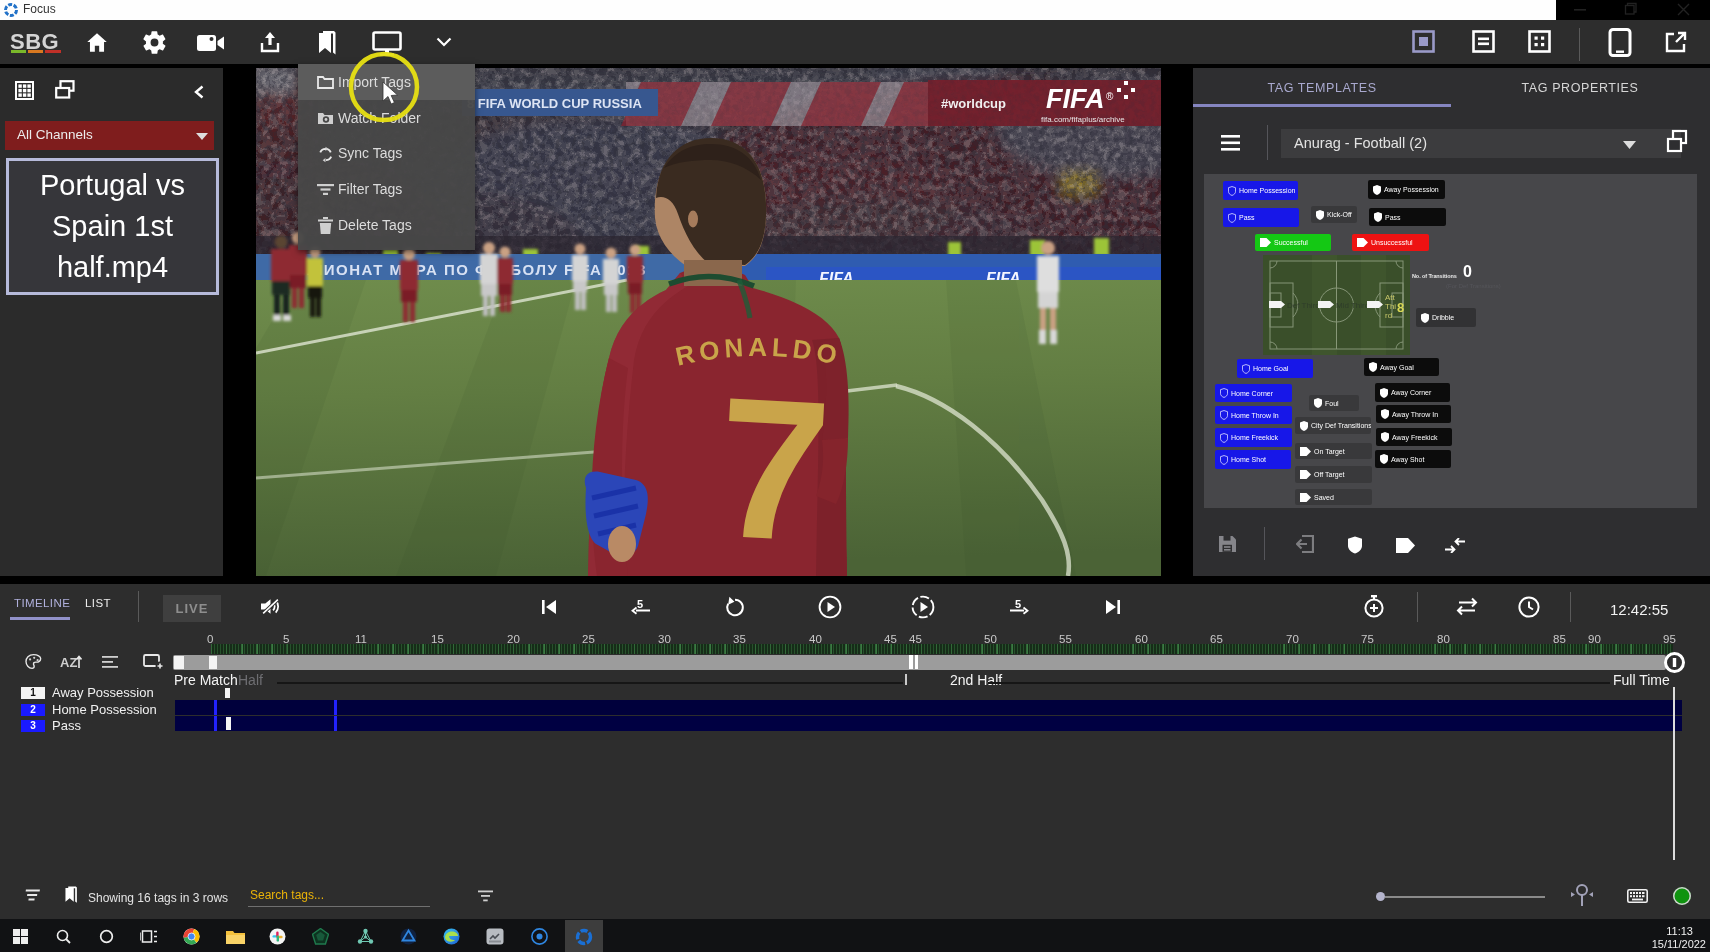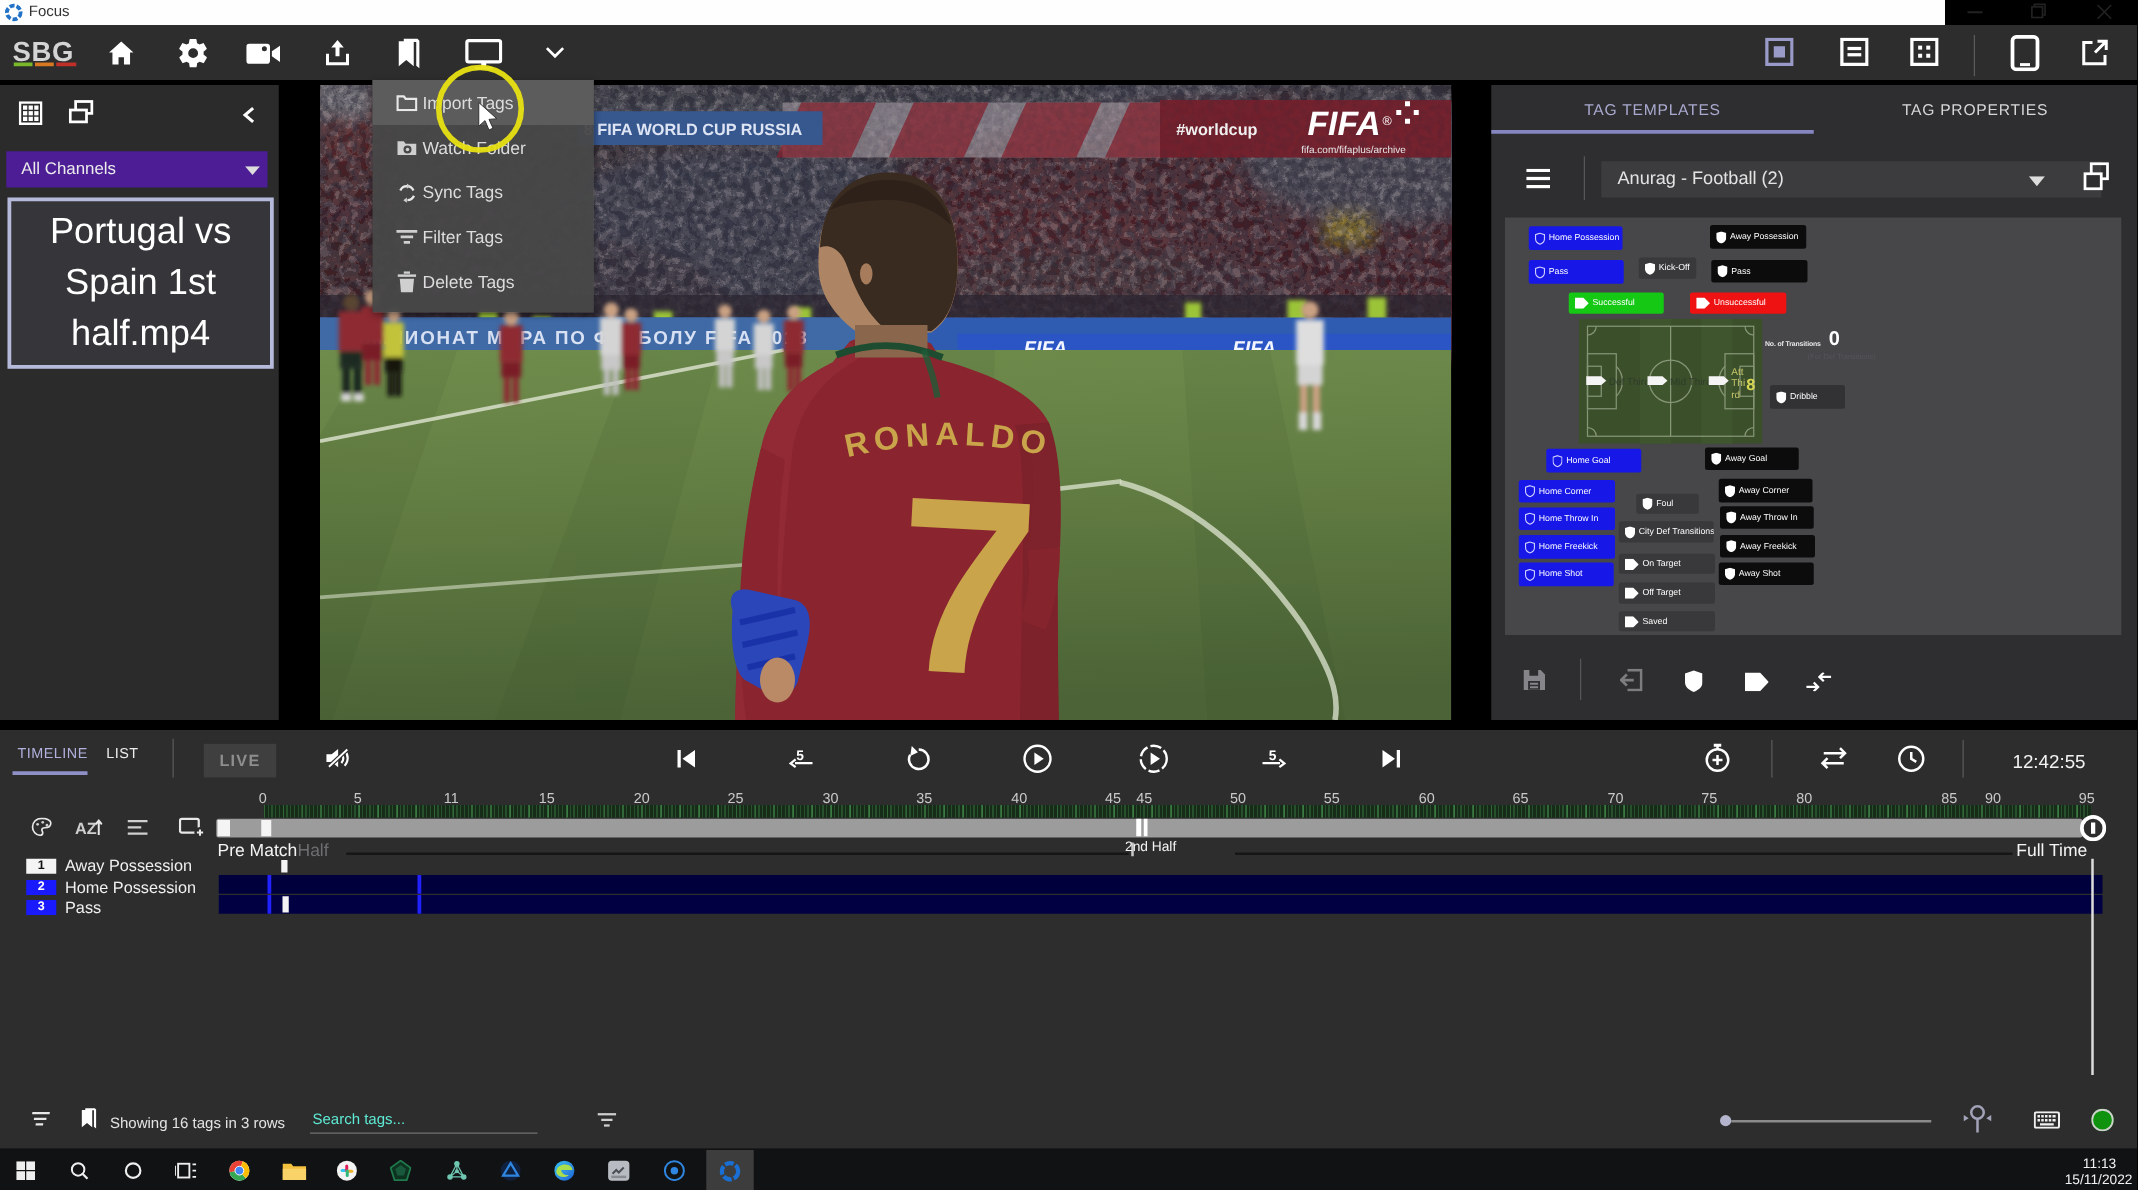--- a/index.html
+++ b/index.html
@@ -100,21 +100,21 @@
           <rect x="12.4" y="12.4" width="3.4" height="3.4"></rect>
     </g>
   </svg>
   <svg class="abs" style="left:55px;top:12px;" width="20" height="20" viewBox="0 0 20 20">
     <rect x="5.5" y="1.2" width="13" height="9.5" fill="none" stroke="#fff" stroke-width="2.2"></rect>
     <rect x="1.2" y="8" width="13" height="9.5" fill="#2b2b2b" stroke="#fff" stroke-width="2.2"></rect>
   </svg>
   <svg class="abs" style="left:194px;top:17px;" width="10" height="14" viewBox="0 0 10 14">
     <path d="M8.5 1.5 L2 7 L8.5 12.5" fill="none" stroke="#fff" stroke-width="2.4"></path>
   </svg>
-  <div class="abs" style="left:5px;top:53px;width:209px;height:29px;background:#4c1d95;">
+  <div class="abs" style="left:5px;top:53px;width:209px;height:29px;background:#7f1d1d;">
     <div class="abs" style="left:12px;top:6px;font-size:13.5px;color:#ececec;">All Channels</div>
     <svg class="abs" style="left:191px;top:12px;" width="12" height="7" viewBox="0 0 12 7">
           <path d="M0 0 H12 L6 7 Z" fill="#ddd"></path>
         </svg>
   </div>
   <div class="abs" style="left:6px;top:90px;width:213px;height:137px;background:#36363a;border:3px solid #b6bada;">
     <div style="width:100%;height:100%;display:flex;align-items:center;justify-content:center;text-align:center;
          color:#fff;font-size:29px;line-height:41px;">Portugal vs<br>Spain 1st<br>half.mp4</div>
   </div>
 </div>
@@ -624,21 +624,21 @@
   <div class="abs" style="left:914.5px;top:71px;width:3.5px;height:14px;background:#fff;"></div>
   <svg class="abs" style="left:1664px;top:68px;" width="21" height="21" viewBox="0 0 21 21">
     <circle cx="10.5" cy="10.5" r="9" fill="#2d2d2d" stroke="#fff" stroke-width="3"></circle>
     <rect x="8.8" y="6" width="3.4" height="9" fill="#fff"></rect>
   </svg>
 
   <div class="abs" style="left:238px;top:88px;font-size:14px;color:#6e6e72;">Half</div>
   <div class="abs" style="left:174px;top:88px;font-size:14px;color:#f4f4f4;">Pre Match</div>
   <div class="abs" style="left:277px;top:98px;width:626px;height:1.5px;background:#161616;"></div>
   <div class="abs" style="left:905px;top:90px;width:2px;height:11px;background:#cacaca;"></div>
-  <div class="abs" style="left:900px;top:88px;font-size:11px;color:#f4f4f4;">2nd Half</div>
+  <div class="abs" style="left:950px;top:88px;font-size:14px;color:#f4f4f4;">2nd Half</div>
   <div class="abs" style="left:988px;top:98px;width:622px;height:1.5px;background:#161616;"></div>
   <div class="abs" style="left:1613px;top:88px;font-size:14px;color:#f4f4f4;">Full Time</div>
 
   <svg class="abs" style="left:25px;top:70px;" width="17" height="15" viewBox="0 0 24 22">
     <path d="M12 1 C5 1 1 6 1 11 c0 5 4 10 9 10 2.5 0 3-1.5 3-3 0-1.5-1-2-1-3.5 0-1.5 1.5-2.5 3.5-2.5 3 0 7-1 7-5.5 C22.5 3.5 18 1 12 1 Z" fill="none" stroke="#e8e8e8" stroke-width="2"></path>
     <circle cx="7" cy="8" r="1.6" fill="#cfcfcf"></circle>
         <circle cx="13" cy="5.6" r="1.6" fill="#cfcfcf"></circle>
         <circle cx="18" cy="9" r="1.6" fill="#cfcfcf"></circle>
   </svg>
   <svg class="abs" style="left:60px;top:70px;" width="22" height="16" viewBox="0 0 22 16">
@@ -673,21 +673,21 @@
   <div class="abs" style="left:1673px;top:103px;width:1.5px;height:173px;background:#dcdcdc;"></div>
 
   <svg class="abs" style="left:24px;top:305px;" width="18" height="13" viewBox="0 0 18 13">
     <path d="M2 1.5 h14 M4 6 h10 M6 10.5 h6" stroke="#e8e8e8" stroke-width="1.8" transform="skewX(-8)"></path>
   </svg>
   <svg class="abs" style="left:62px;top:300px;" width="18" height="21" viewBox="0 0 26 27">
     <path d="M5 4 h12 v20 l-6 -5 l-6 5 Z" fill="#fff"></path>
     <path d="M20 2 h-11 v2.5 h10 v19 l2.5 2 v-22 Z" fill="#fff"></path>
   </svg>
   <div class="abs" style="left:88px;top:307px;font-size:12px;color:#e4e4e4;">Showing 16 tags in 3 rows</div>
-  <div class="abs" style="left:250px;top:304px;font-size:12px;color:#5eead4;">Search tags...</div>
+  <div class="abs" style="left:250px;top:304px;font-size:12px;color:#eab308;">Search tags...</div>
   <div class="abs" style="left:248px;top:322px;width:182px;height:1px;background:#707070;"></div>
   <svg class="abs" style="left:478px;top:306px;" width="15px" height="12" viewBox="0 0 15 12">
     <rect x="0" y="0.5" width="15" height="1.8" fill="#cfcfcf"></rect>
         <rect x="3" y="5" width="9" height="1.8" fill="#cfcfcf"></rect>
         <rect x="5.2" y="9.5" width="4.5" height="1.8" fill="#cfcfcf"></rect>
   </svg>
   <div class="abs" style="left:1385px;top:312px;width:160px;height:1.5px;background:#8a8a8a;"></div>
   <div class="abs" style="left:1376px;top:308px;width:9px;height:9px;border-radius:50%;background:#b4b4cc;"></div>
   <svg class="abs" style="left:1568px;top:299px;" width="28" height="26" viewBox="0 0 28 26">
     <circle cx="14" cy="7" r="5" fill="none" stroke="#a2a2b8" stroke-width="2"></circle>

